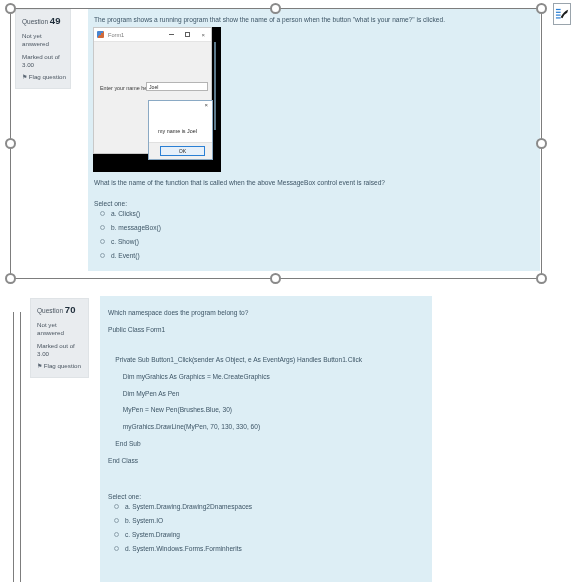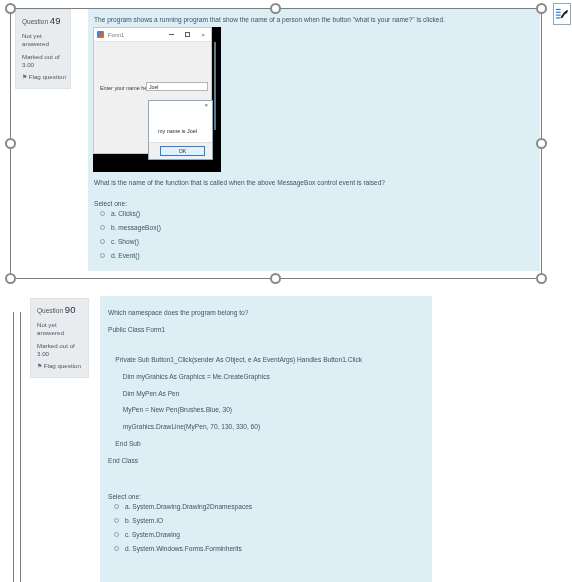--- a/index.html
+++ b/index.html
@@ -51,21 +51,21 @@
     line-height: 1.35;
   }
   .qinfo .qnum {
     font-size: 6.5px;
     margin-bottom: 4px;
     white-space: nowrap;
   }
   .qinfo .qnum b {
     font-size: 9.5px;
     color: #1f2d3a;
-    font-weight: normal;
+    font-weight: bold;
     margin-top: 36px;
   }
   .qinfo .qline {
     font-size: 6.2px;
     margin-bottom: 4px;
   }
   .qinfo .qflag {
     font-size: 6.2px;
     white-space: nowrap;
   }
@@ -340,21 +340,21 @@
 <div class="sel-handle" style="left:270px; top:273px;"></div>
 <div class="sel-handle" style="left:536px; top:273px;"></div>
 
 <div class="sel-line v" style="left:13px; top:312px; height:270px;"></div>
 <div class="sel-line v" style="left:20px; top:312px; height:270px;"></div>
 
 <div class="quiz-block" style="left:30px; top:296px; width:512px; height:286px;">
 
   <div class="qinfo" style="width:59px; min-height:78px; margin-top:2px;">
     <div class="qnum">
-      <span>Question</span> <b>90</b>
+      <span>Question</span> <b>70</b>
     </div>
     <div class="qline">Not yet answered</div>
     <div class="qline">Marked out of 3.00</div>
     <div class="qflag">
       <span class="flag-glyph">⚑</span>
       <span>Flag question</span>
     </div>
   </div>
 
   <div class="qbody" style="margin-left:11px; width:332px; height:286px; padding:12px 8px 0 8px; position:relative;">

